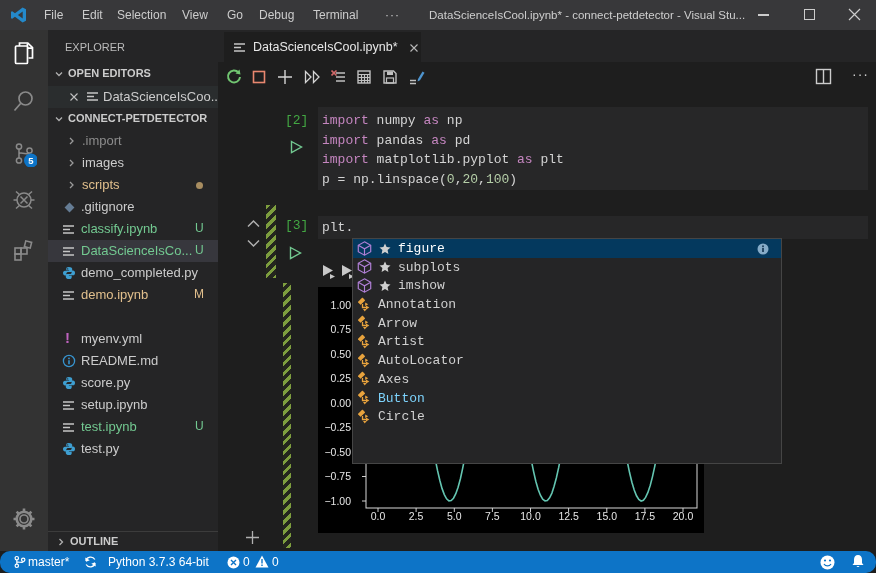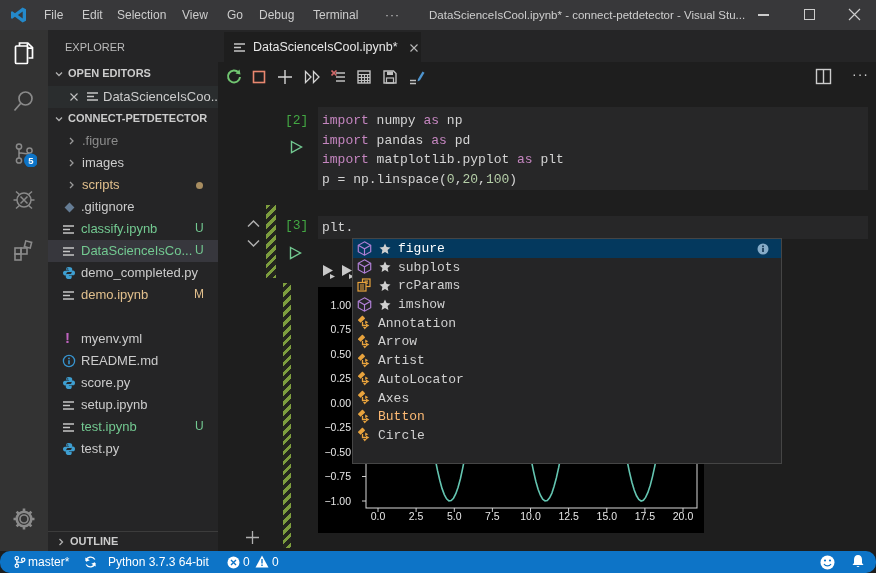--- a/index.html
+++ b/index.html
@@ -113,21 +113,21 @@
 <span class="rtxt" style="left:55px;color:#cccccc">DataScienceIsCoo...</span>
 </div>
 <svg class="abs" style="left:6px;top:84px" width="10" height="10" viewBox="0 0 10 10">
       <path fill="none" stroke="#b0b0b0" stroke-width="1.3" d="M2 3.5 L5 6.5 L8 3.5"></path>
     </svg>
 <div class="abs hdr" style="left:20px;top:82px">CONNECT-PETDETECTOR</div>
 <div class="row" style="top:100px">
       <svg class="abs" style="left:19px;top:6px" width="9" height="10" viewBox="0 0 9 10">
         <path fill="none" stroke="#9a9a9a" stroke-width="1.3" d="M3 2 L6 5 L3 8"></path>
       </svg>
-      <span class="rtxt" style="left:34px;color:#8c8c8c">.figure</span>
+      <span class="rtxt" style="left:34px;color:#8c8c8c">.import</span>
     </div>
 <div class="row" style="top:122px">
       <svg class="abs" style="left:19px;top:6px" width="9" height="10" viewBox="0 0 9 10">
         <path fill="none" stroke="#9a9a9a" stroke-width="1.3" d="M3 2 L6 5 L3 8"></path>
       </svg>
       <span class="rtxt" style="left:34px">images</span>
     </div>
 <div class="row" style="top:144px">
       <svg class="abs" style="left:19px;top:6px" width="9" height="10" viewBox="0 0 9 10">
         <path fill="none" stroke="#9a9a9a" stroke-width="1.3" d="M3 2 L6 5 L3 8"></path>
@@ -383,34 +383,20 @@
               <path d="M7 0.8 L12.8 4 V10 L7 13.2 L1.2 10 V4 Z"></path>
               <path d="M1.2 4 L7 7.2 L12.8 4 M7 7.2 V13.2"></path>
             </g>
           </svg>
           <svg class="sicon" width="12" height="12" viewBox="0 0 12 12">
             <polygon points="6,0.5 7.6,4 11.5,4.4 8.6,7 9.4,11 6,9 2.6,11 3.4,7 0.5,4.4 4.4,4" fill="#cfcfcf"></polygon>
           </svg>
           <span class="dtxt" style="left:45px;color:#d0d0d0">subplots</span>
         </div>
         <div class="drow" style="">
-          <svg class="cicon" width="14" height="14" viewBox="0 0 14 14">
-            <g fill="none" stroke="#e8a33d" stroke-width="1.2">
-              <rect x="5.5" y="1" width="7.5" height="7.5"></rect>
-              <path d="M7.5 3.2 H11 M7.5 5.2 H11"></path>
-              <rect x="1" y="4.5" width="8" height="8.5" fill="#252526"></rect>
-              <path d="M3 7 H7 M3 9 H7 M3 11 H7"></path>
-            </g>
-          </svg>
-          <svg class="sicon" width="12" height="12" viewBox="0 0 12 12">
-            <polygon points="6,0.5 7.6,4 11.5,4.4 8.6,7 9.4,11 6,9 2.6,11 3.4,7 0.5,4.4 4.4,4" fill="#cfcfcf"></polygon>
-          </svg>
-          <span class="dtxt" style="left:45px;color:#d0d0d0">rcParams</span>
-        </div>
-        <div class="drow" style="">
           <svg class="cicon" width="15" height="15" viewBox="0 0 14 14">
             <g fill="none" stroke="#b180d7" stroke-width="1.1">
               <path d="M7 0.8 L12.8 4 V10 L7 13.2 L1.2 10 V4 Z"></path>
               <path d="M1.2 4 L7 7.2 L12.8 4 M7 7.2 V13.2"></path>
             </g>
           </svg>
           <svg class="sicon" width="12" height="12" viewBox="0 0 12 12">
             <polygon points="6,0.5 7.6,4 11.5,4.4 8.6,7 9.4,11 6,9 2.6,11 3.4,7 0.5,4.4 4.4,4" fill="#cfcfcf"></polygon>
           </svg>
           <span class="dtxt" style="left:45px;color:#d0d0d0">imshow</span>
@@ -478,21 +464,21 @@
         <div class="drow">
           <svg class="cicon" width="15" height="15" viewBox="0 0 15 15">
             <g fill="#e8a33d">
               <rect x="1.2" y="2.2" width="6.6" height="4" rx="0.5" transform="rotate(-45 4.5 4.2)"></rect>
               <path d="M5.5 7 V10.5 H9" stroke="#e8a33d" stroke-width="1.3" fill="none"></path>
               <polygon points="9,8.6 12.3,10.5 9,12.4"></polygon>
               <polygon points="6,12 9.6,12 7.8,14.6"></polygon>
               <polygon points="8.2,5.6 11.2,7.3 8.2,9"></polygon>
             </g>
           </svg>
-          <span class="dtxt" style="left:25px;color:#fdba74">Button</span>
+          <span class="dtxt" style="left:25px;color:#7dd3fc">Button</span>
         </div>
         <div class="drow">
           <svg class="cicon" width="15" height="15" viewBox="0 0 15 15">
             <g fill="#e8a33d">
               <rect x="1.2" y="2.2" width="6.6" height="4" rx="0.5" transform="rotate(-45 4.5 4.2)"></rect>
               <path d="M5.5 7 V10.5 H9" stroke="#e8a33d" stroke-width="1.3" fill="none"></path>
               <polygon points="9,8.6 12.3,10.5 9,12.4"></polygon>
               <polygon points="6,12 9.6,12 7.8,14.6"></polygon>
               <polygon points="8.2,5.6 11.2,7.3 8.2,9"></polygon>
             </g>

